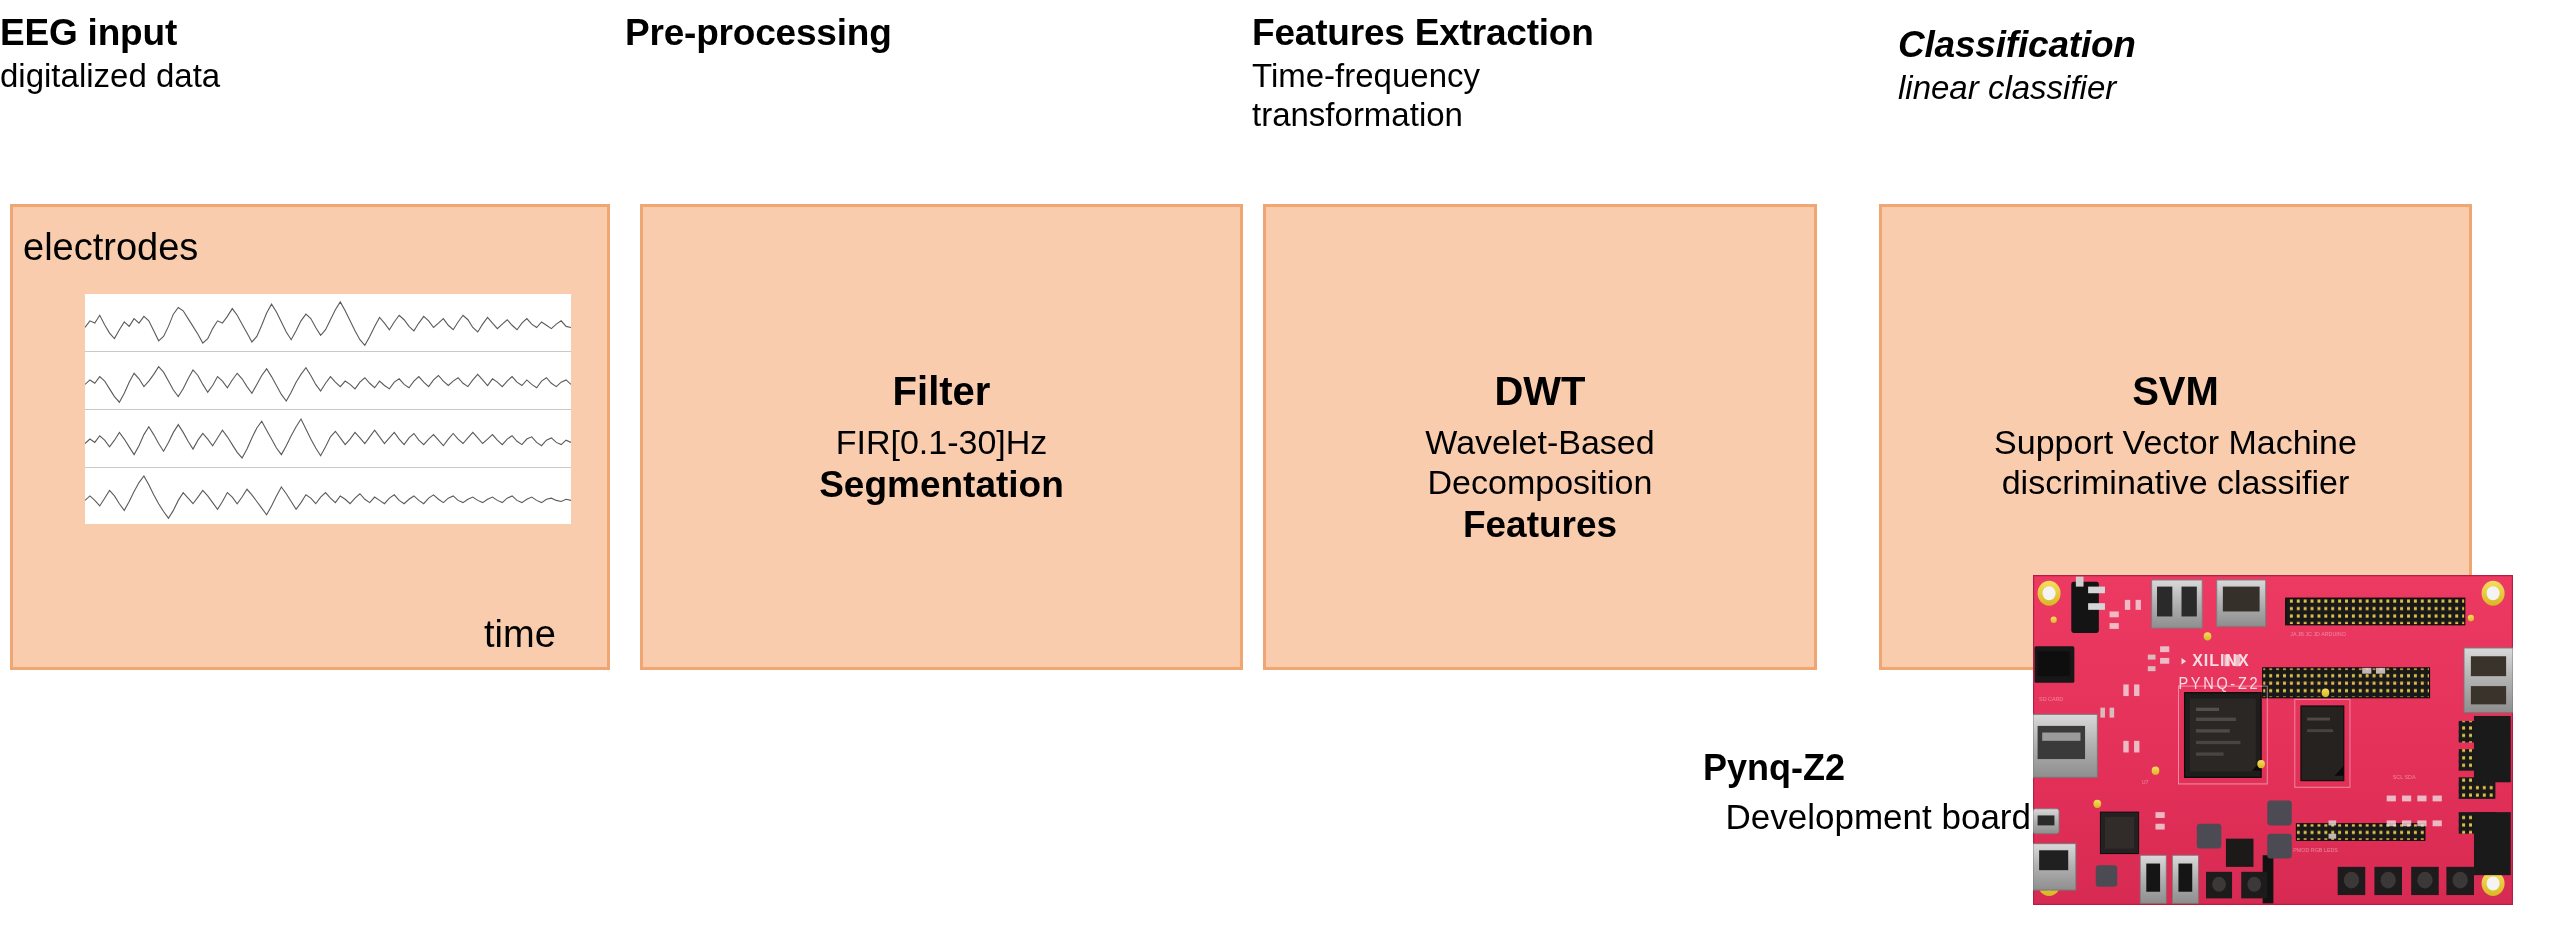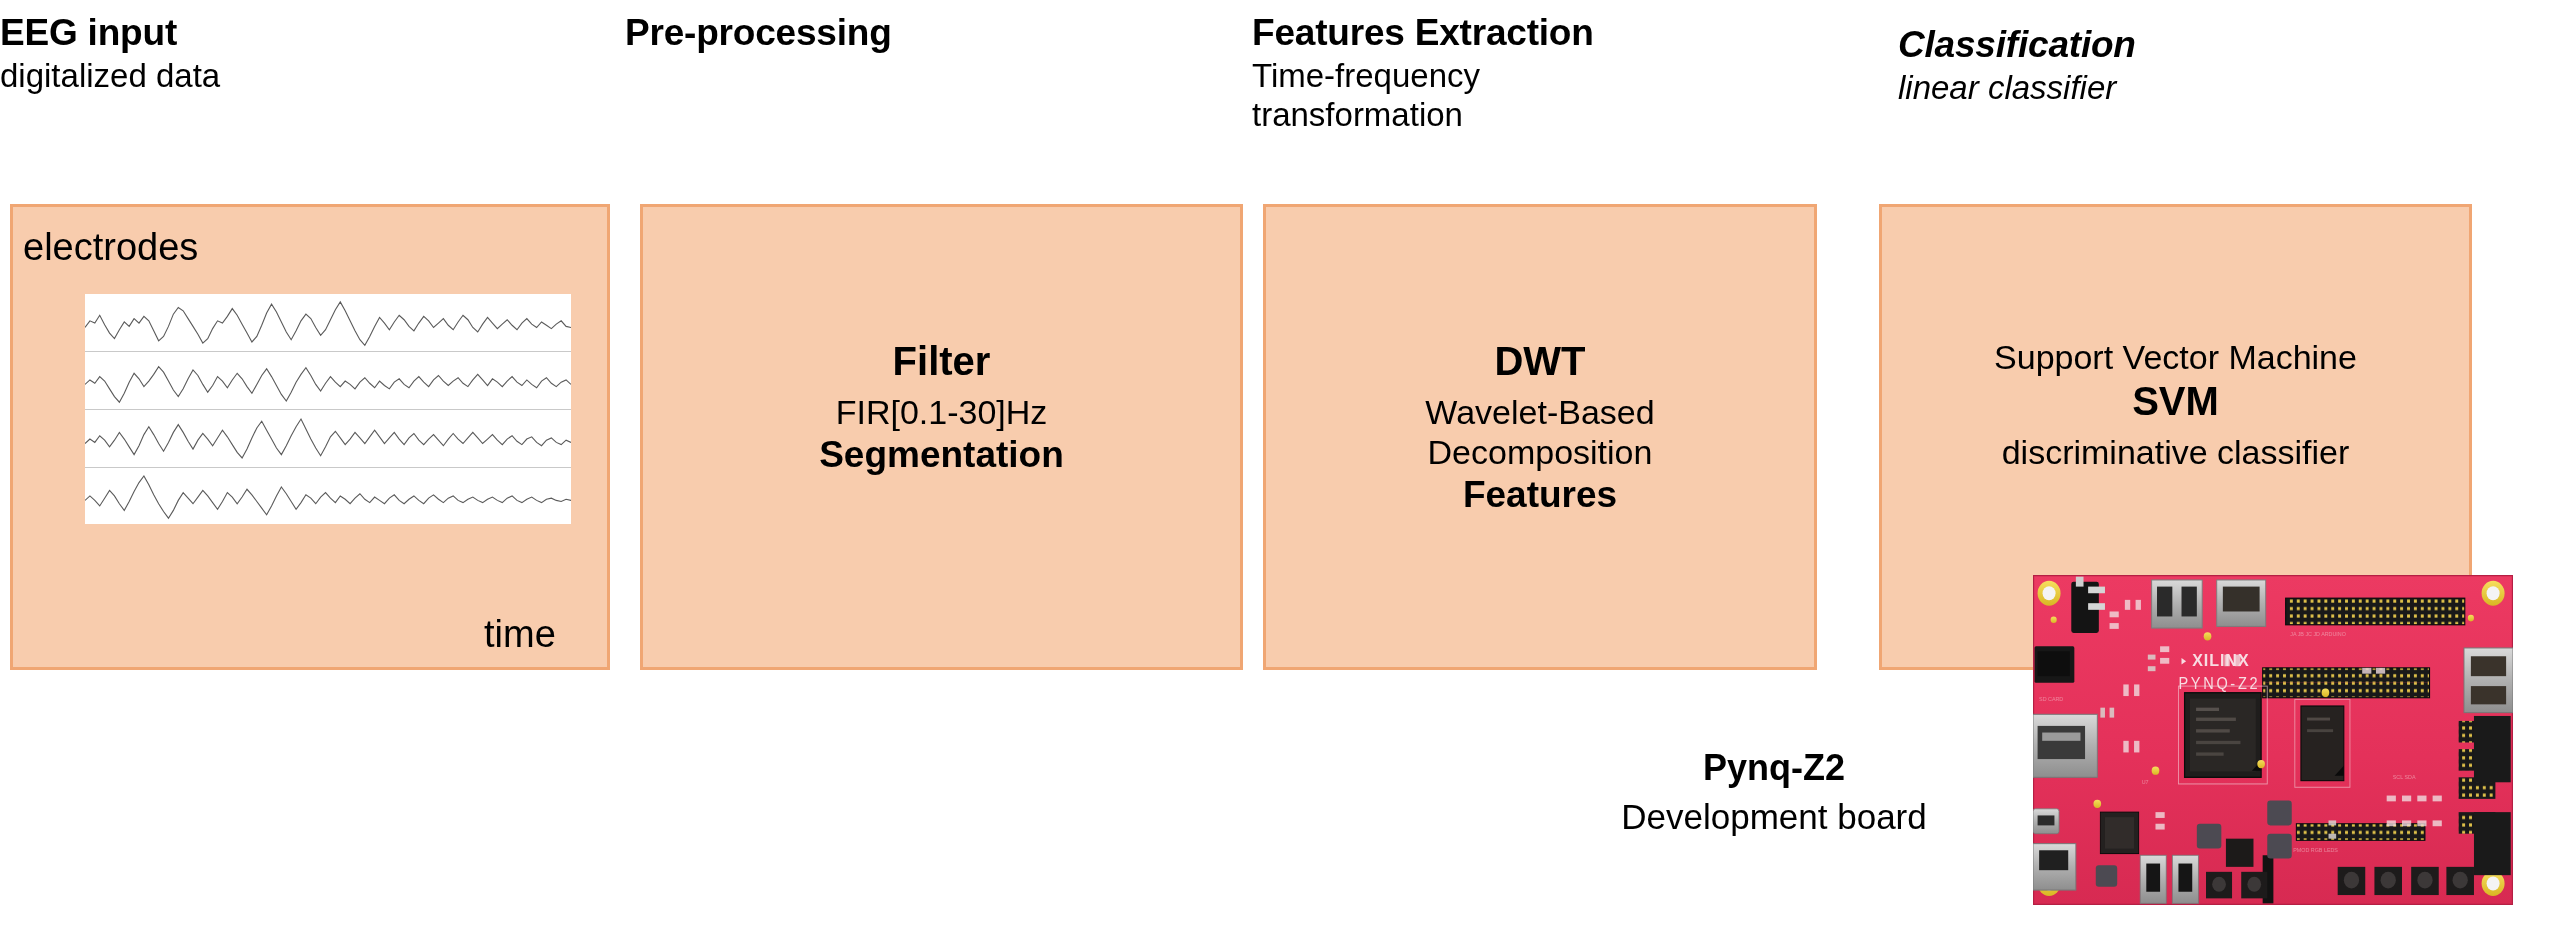--- a/index.html
+++ b/index.html
@@ -60,20 +60,21 @@
   #box-eeg    { left: 10px;   top: 204px; width: 600px; height: 466px; }
   #box-pre    { left: 640px;  top: 204px; width: 603px; height: 466px; }
   #box-feat   { left: 1263px; top: 204px; width: 554px; height: 466px; }
   #box-class  { left: 1879px; top: 204px; width: 593px; height: 466px; }
 
   .box-body {
     position: absolute;
     left: 0; right: 0;
     text-align: center;
     line-height: 1.17;
+    margin-top: 30px;
   }
   .box-body .ln {
     display: block;
     font-size: 34px;
     white-space: nowrap;
   }
   .box-body .ln.strong {
     font-weight: bold;
     font-size: 37px;
   }
@@ -139,20 +140,21 @@
     font-weight: bold;
     font-size: 36px;
     white-space: nowrap;
   }
   #pynq-caption .pynq-sub {
     display: block;
     font-weight: normal;
     font-size: 35px;
     margin-top: 6.6px;
     white-space: nowrap;
+    text-align: right;
   }
 
   
   #pynq-board {
     position: absolute;
     left: 2033px;
     top: 575px;
     width: 480px;
     height: 330px;
     overflow: hidden;
@@ -223,22 +225,22 @@
   <div class="box-body" id="feat-body">
     <span class="ln head">DWT</span>
     <span class="ln">Wavelet-Based</span>
     <span class="ln">Decomposition</span>
     <span class="ln strong">Features</span>
   </div>
 </div>
 
 <div class="stage-box" id="box-class">
   <div class="box-body" id="class-body">
+    <span class="ln head">SVM</span>
     <span class="ln">Support Vector Machine</span>
-    <span class="ln head">SVM</span>
     <span class="ln">discriminative classifier</span>
   </div>
 </div>
 
 <div id="pynq-caption">
   <span class="pynq-title">Pynq-Z2</span>
   <span class="pynq-sub">Development board</span>
 </div>
 
 <div id="pynq-board">

